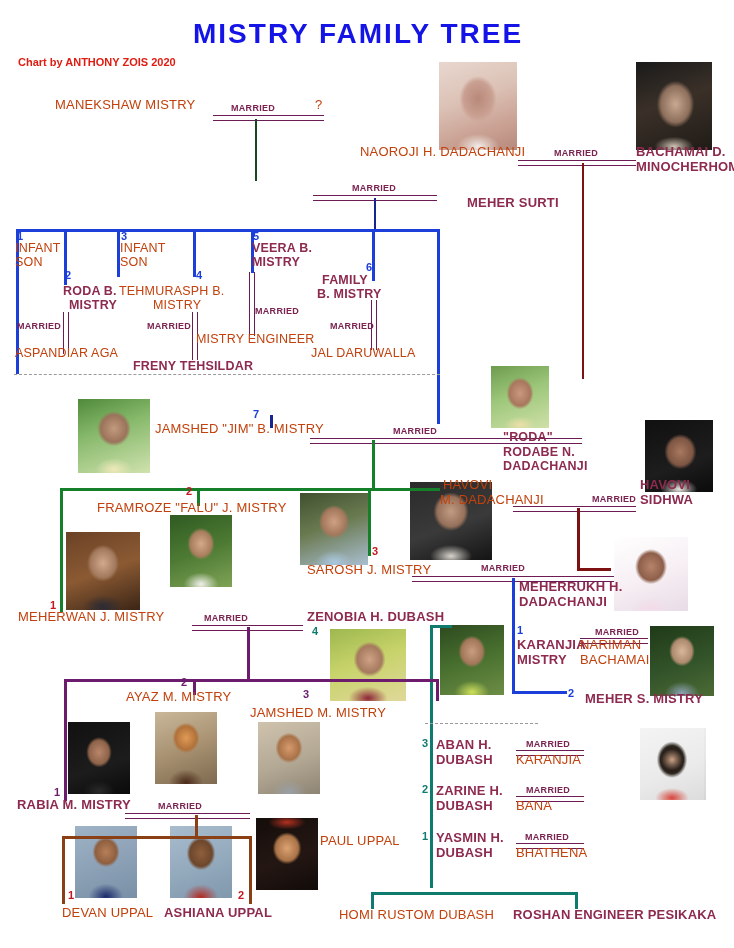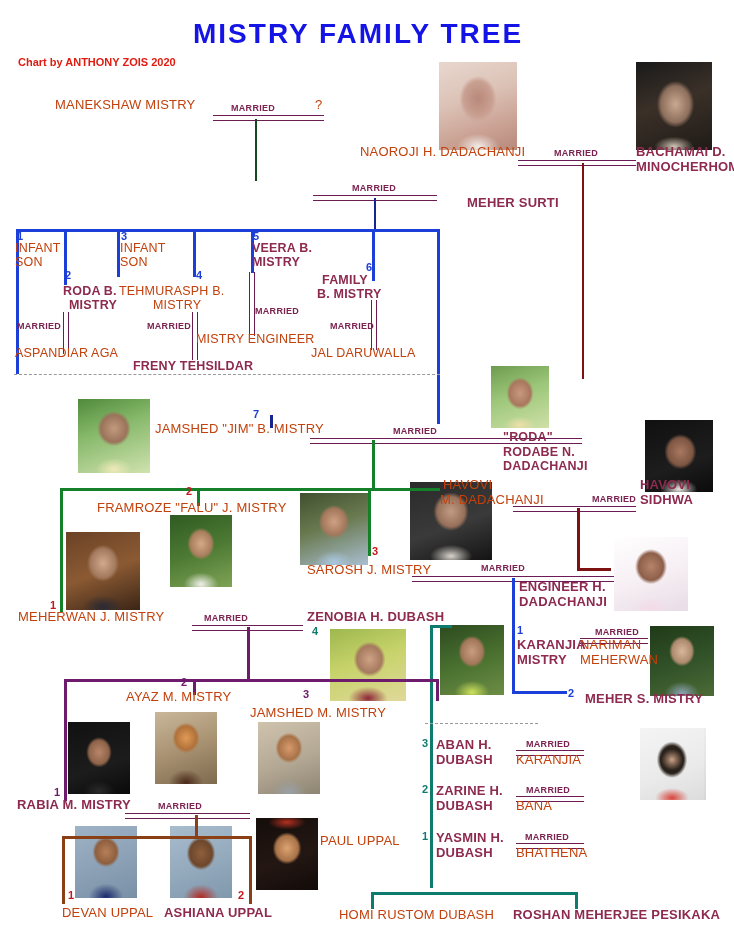--- a/index.html
+++ b/index.html
@@ -269,38 +269,38 @@
 
 <div class="v c-green" style="left:197px;top:488px;width:3px;height:18px;"></div>
 <div class="num-red t" style="left:186px;top:486px;">2</div>
 <div class="t blue nm2" style="left:97px;top:501px;">FRAMROZE "FALU" J. MISTRY</div>
 
 <div class="v c-green" style="left:368px;top:488px;width:3px;height:68px;"></div>
 <div class="num-red t" style="left:372px;top:546px;">3</div>
 <div class="t blue nm2" style="left:307px;top:563px;">SAROSH J. MISTRY</div>
 <div class="married" style="left:481px;top:563px;">MARRIED</div>
 <div class="mbar" style="left:412px;top:576px;width:202px;"></div>
-<div class="t maroon nm2" style="left:519px;top:580px;">ENGINEER H.</div>
+<div class="t maroon nm2" style="left:519px;top:580px;">MEHERRUKH H.</div>
 <div class="t maroon nm2" style="left:519px;top:595px;">DADACHANJI</div>
 
 <div class="num-red t" style="left:50px;top:600px;">1</div>
 <div class="t blue nm2" style="left:18px;top:610px;">MEHERWAN J. MISTRY</div>
 <div class="married" style="left:204px;top:613px;">MARRIED</div>
 <div class="mbar" style="left:192px;top:625px;width:111px;"></div>
 <div class="t maroon nm2" style="left:307px;top:610px;">ZENOBIA H. DUBASH</div>
 
 <div class="v c-blue" style="left:512px;top:578px;width:3px;height:116px;"></div>
 <div class="h c-blue" style="left:512px;top:691px;width:55px;height:3px;"></div>
 <div class="num-blue t" style="left:517px;top:625px;">1</div>
 <div class="t maroon nm2" style="left:517px;top:638px;">KARANJIA</div>
 <div class="t maroon nm2" style="left:517px;top:653px;">MISTRY</div>
 <div class="married" style="left:595px;top:627px;">MARRIED</div>
 <div class="mbar" style="left:580px;top:638px;width:68px;"></div>
 <div class="t blue nm2" style="left:580px;top:638px;">NARIMAN</div>
-<div class="t blue nm2" style="left:580px;top:653px;">MEHERWAN</div>
+<div class="t blue nm2" style="left:580px;top:653px;">BACHAMAI</div>
 <div class="num-blue t" style="left:568px;top:688px;">2</div>
 <div class="t maroon nm2" style="left:585px;top:692px;">MEHER S. MISTRY</div>
 
 <div class="num-green t" style="left:312px;top:626px;">4</div>
 <div class="h c-teal" style="left:430px;top:625px;width:22px;height:3px;"></div>
 <div class="v c-teal" style="left:430px;top:625px;width:3px;height:263px;"></div>
 
 <div class="dash" style="left:425px;top:723px;width:113px;"></div>
 
 <div class="v c-purple" style="left:247px;top:627px;width:3px;height:55px;"></div>
@@ -348,15 +348,15 @@
 <div class="t maroon nm2" style="left:436px;top:831px;">YASMIN H.</div>
 <div class="t maroon nm2" style="left:436px;top:846px;">DUBASH</div>
 <div class="married" style="left:525px;top:832px;">MARRIED</div>
 <div class="mbar" style="left:516px;top:843px;width:68px;"></div>
 <div class="t blue nm2" style="left:516px;top:846px;">BHATHENA</div>
 
 <div class="h c-teal" style="left:371px;top:892px;width:207px;height:3px;"></div>
 <div class="v c-teal" style="left:371px;top:892px;width:3px;height:17px;"></div>
 <div class="v c-teal" style="left:575px;top:892px;width:3px;height:17px;"></div>
 <div class="t blue nm2" style="left:339px;top:908px;">HOMI RUSTOM DUBASH</div>
-<div class="t maroon nm2" style="left:513px;top:908px;">ROSHAN MEHERJEE PESIKAKA</div>
+<div class="t maroon nm2" style="left:513px;top:908px;">ROSHAN ENGINEER PESIKAKA</div>
 
 </div>
 
 </body></html>

